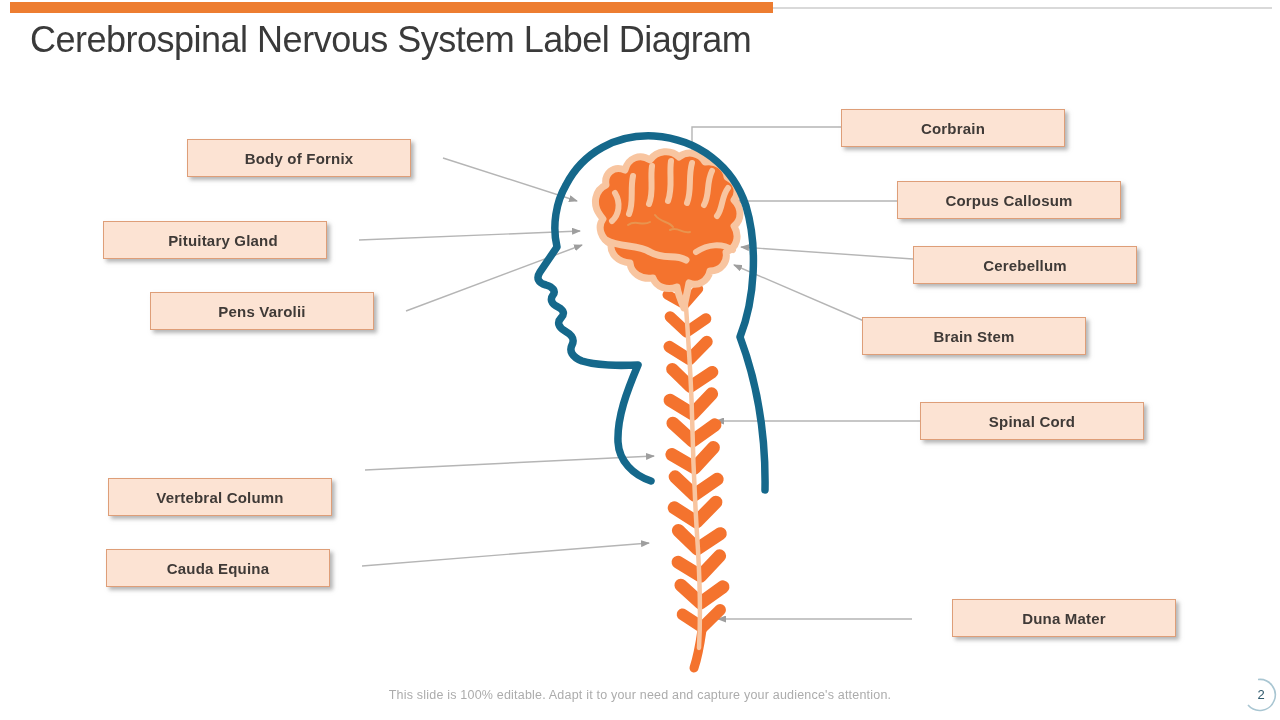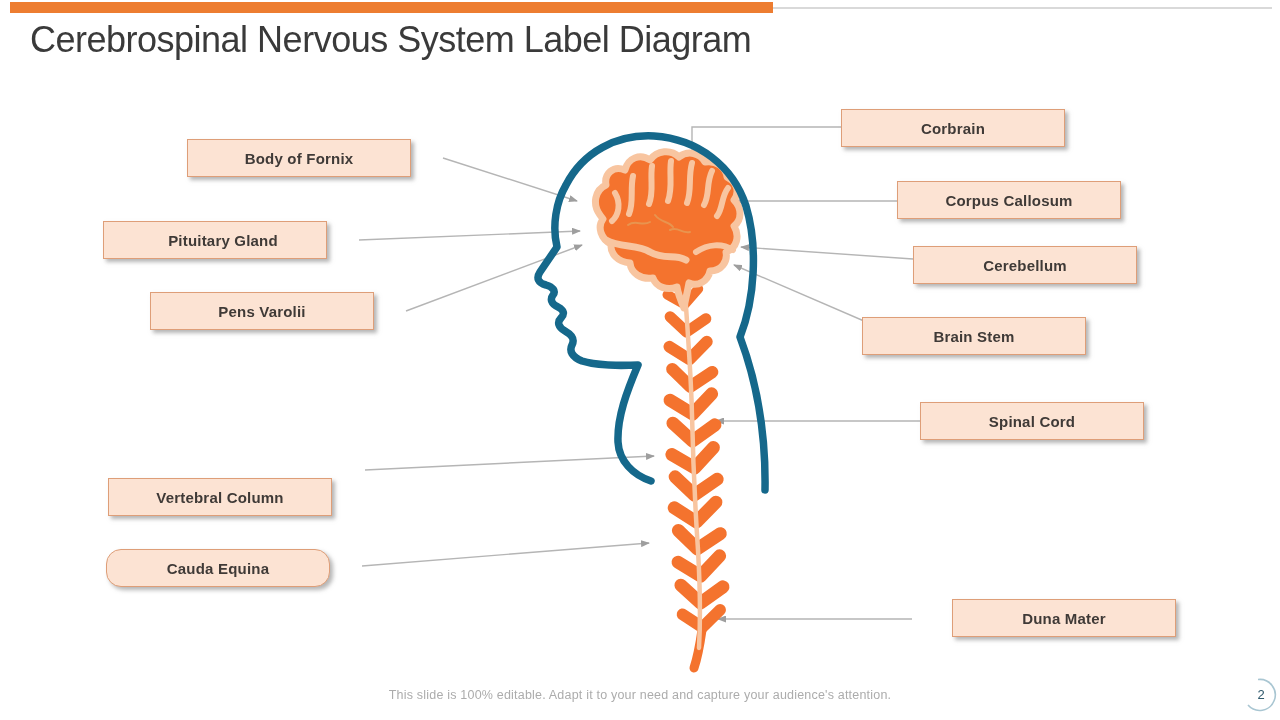--- a/index.html
+++ b/index.html
@@ -181,21 +181,21 @@
   </div>
   <div class="label-box" style="left:103px;top:221px;padding-left:16px;">
     <span>Pituitary Gland</span>
   </div>
   <div class="label-box" style="left:150px;top:292px;">
     <span>Pens Varolii</span>
   </div>
   <div class="label-box" style="left:108px;top:478px;">
     <span>Vertebral Column</span>
   </div>
-  <div class="label-box" style="left:106px;top:549px;border-radius:15px;">
+  <div class="label-box" style="left:106px;top:549px;">
     <span>Cauda Equina</span>
   </div>
   <div class="label-box" style="left:841px;top:109px;">
     <span>Corbrain</span>
   </div>
   <div class="label-box" style="left:897px;top:181px;">
     <span>Corpus Callosum</span>
   </div>
   <div class="label-box" style="left:913px;top:246px;">
     <span>Cerebellum</span>

